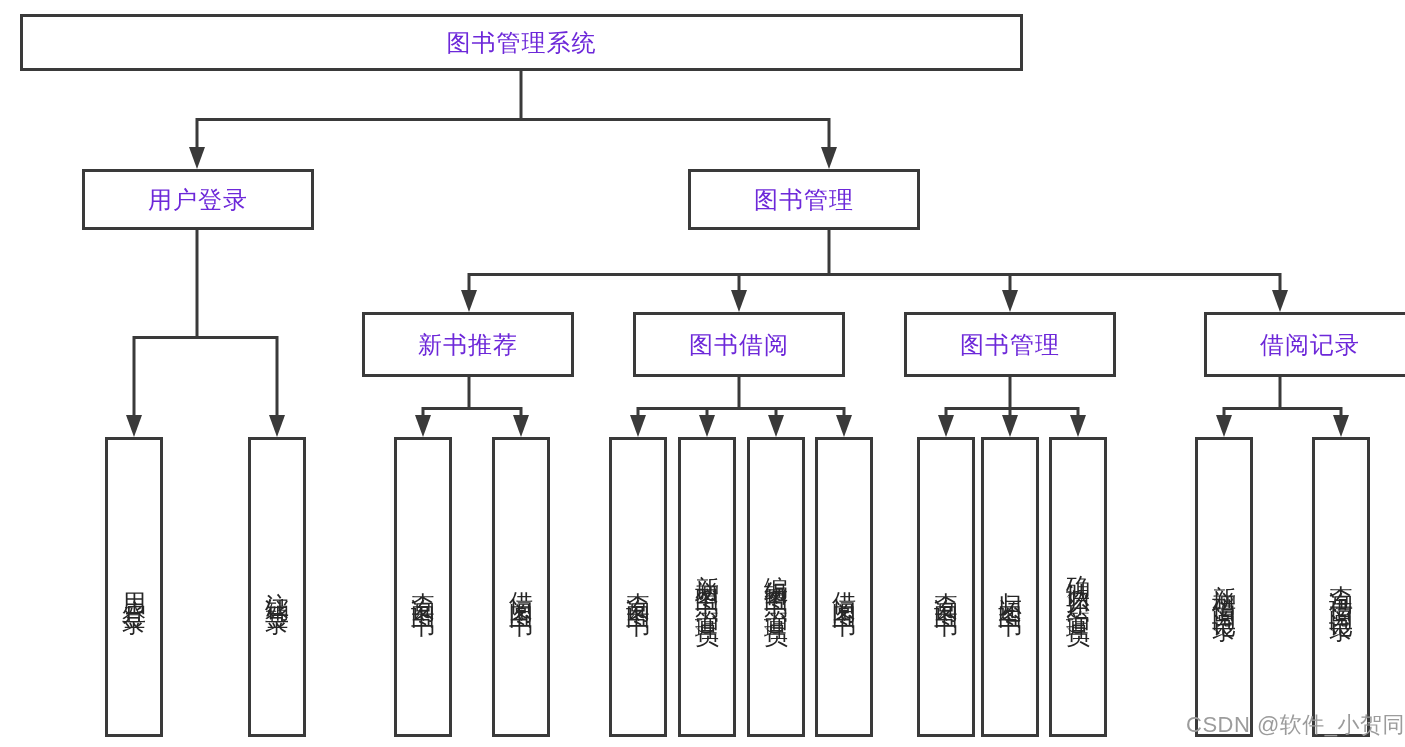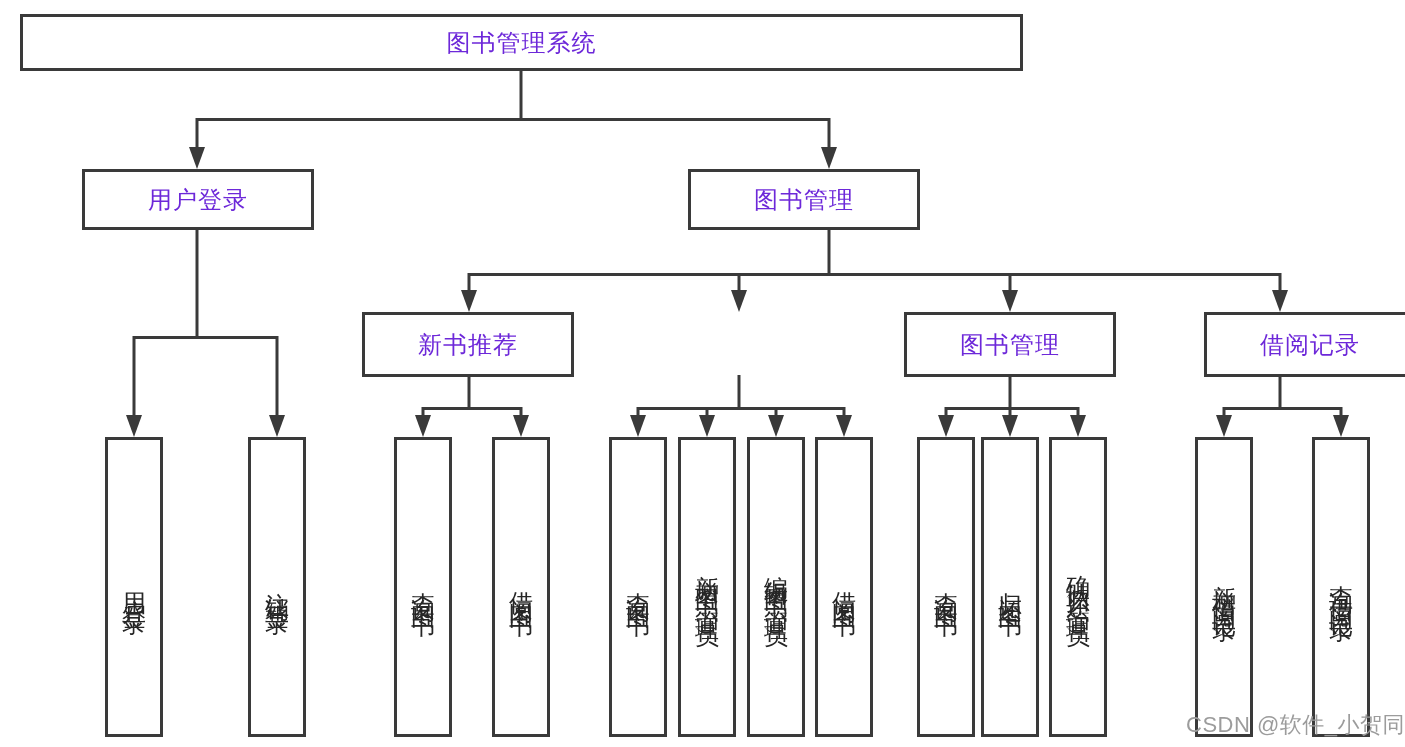--- a/index.html
+++ b/index.html
@@ -156,20 +156,23 @@
   <div class="box lvl2 b-user-login">
     <span class="h-label">用户登录</span>
   </div>
   <div class="box lvl2 b-book-mgmt">
     <span class="h-label">图书管理</span>
   </div>
 
   <div class="box lvl3 b-new-books">
     <span class="h-label">新书推荐</span>
   </div>
+  <div class="box lvl3 b-borrow">
+    <span class="h-label">图书借阅</span>
+  </div>
   <div class="box lvl3 b-current">
     <span class="h-label">图书管理</span>
   </div>
   <div class="box lvl3 b-records">
     <span class="h-label">借阅记录</span>
   </div>
 
   <div class="box leaf lf-user-login">
     <span class="v-label">用户登录</span>
   </div>

